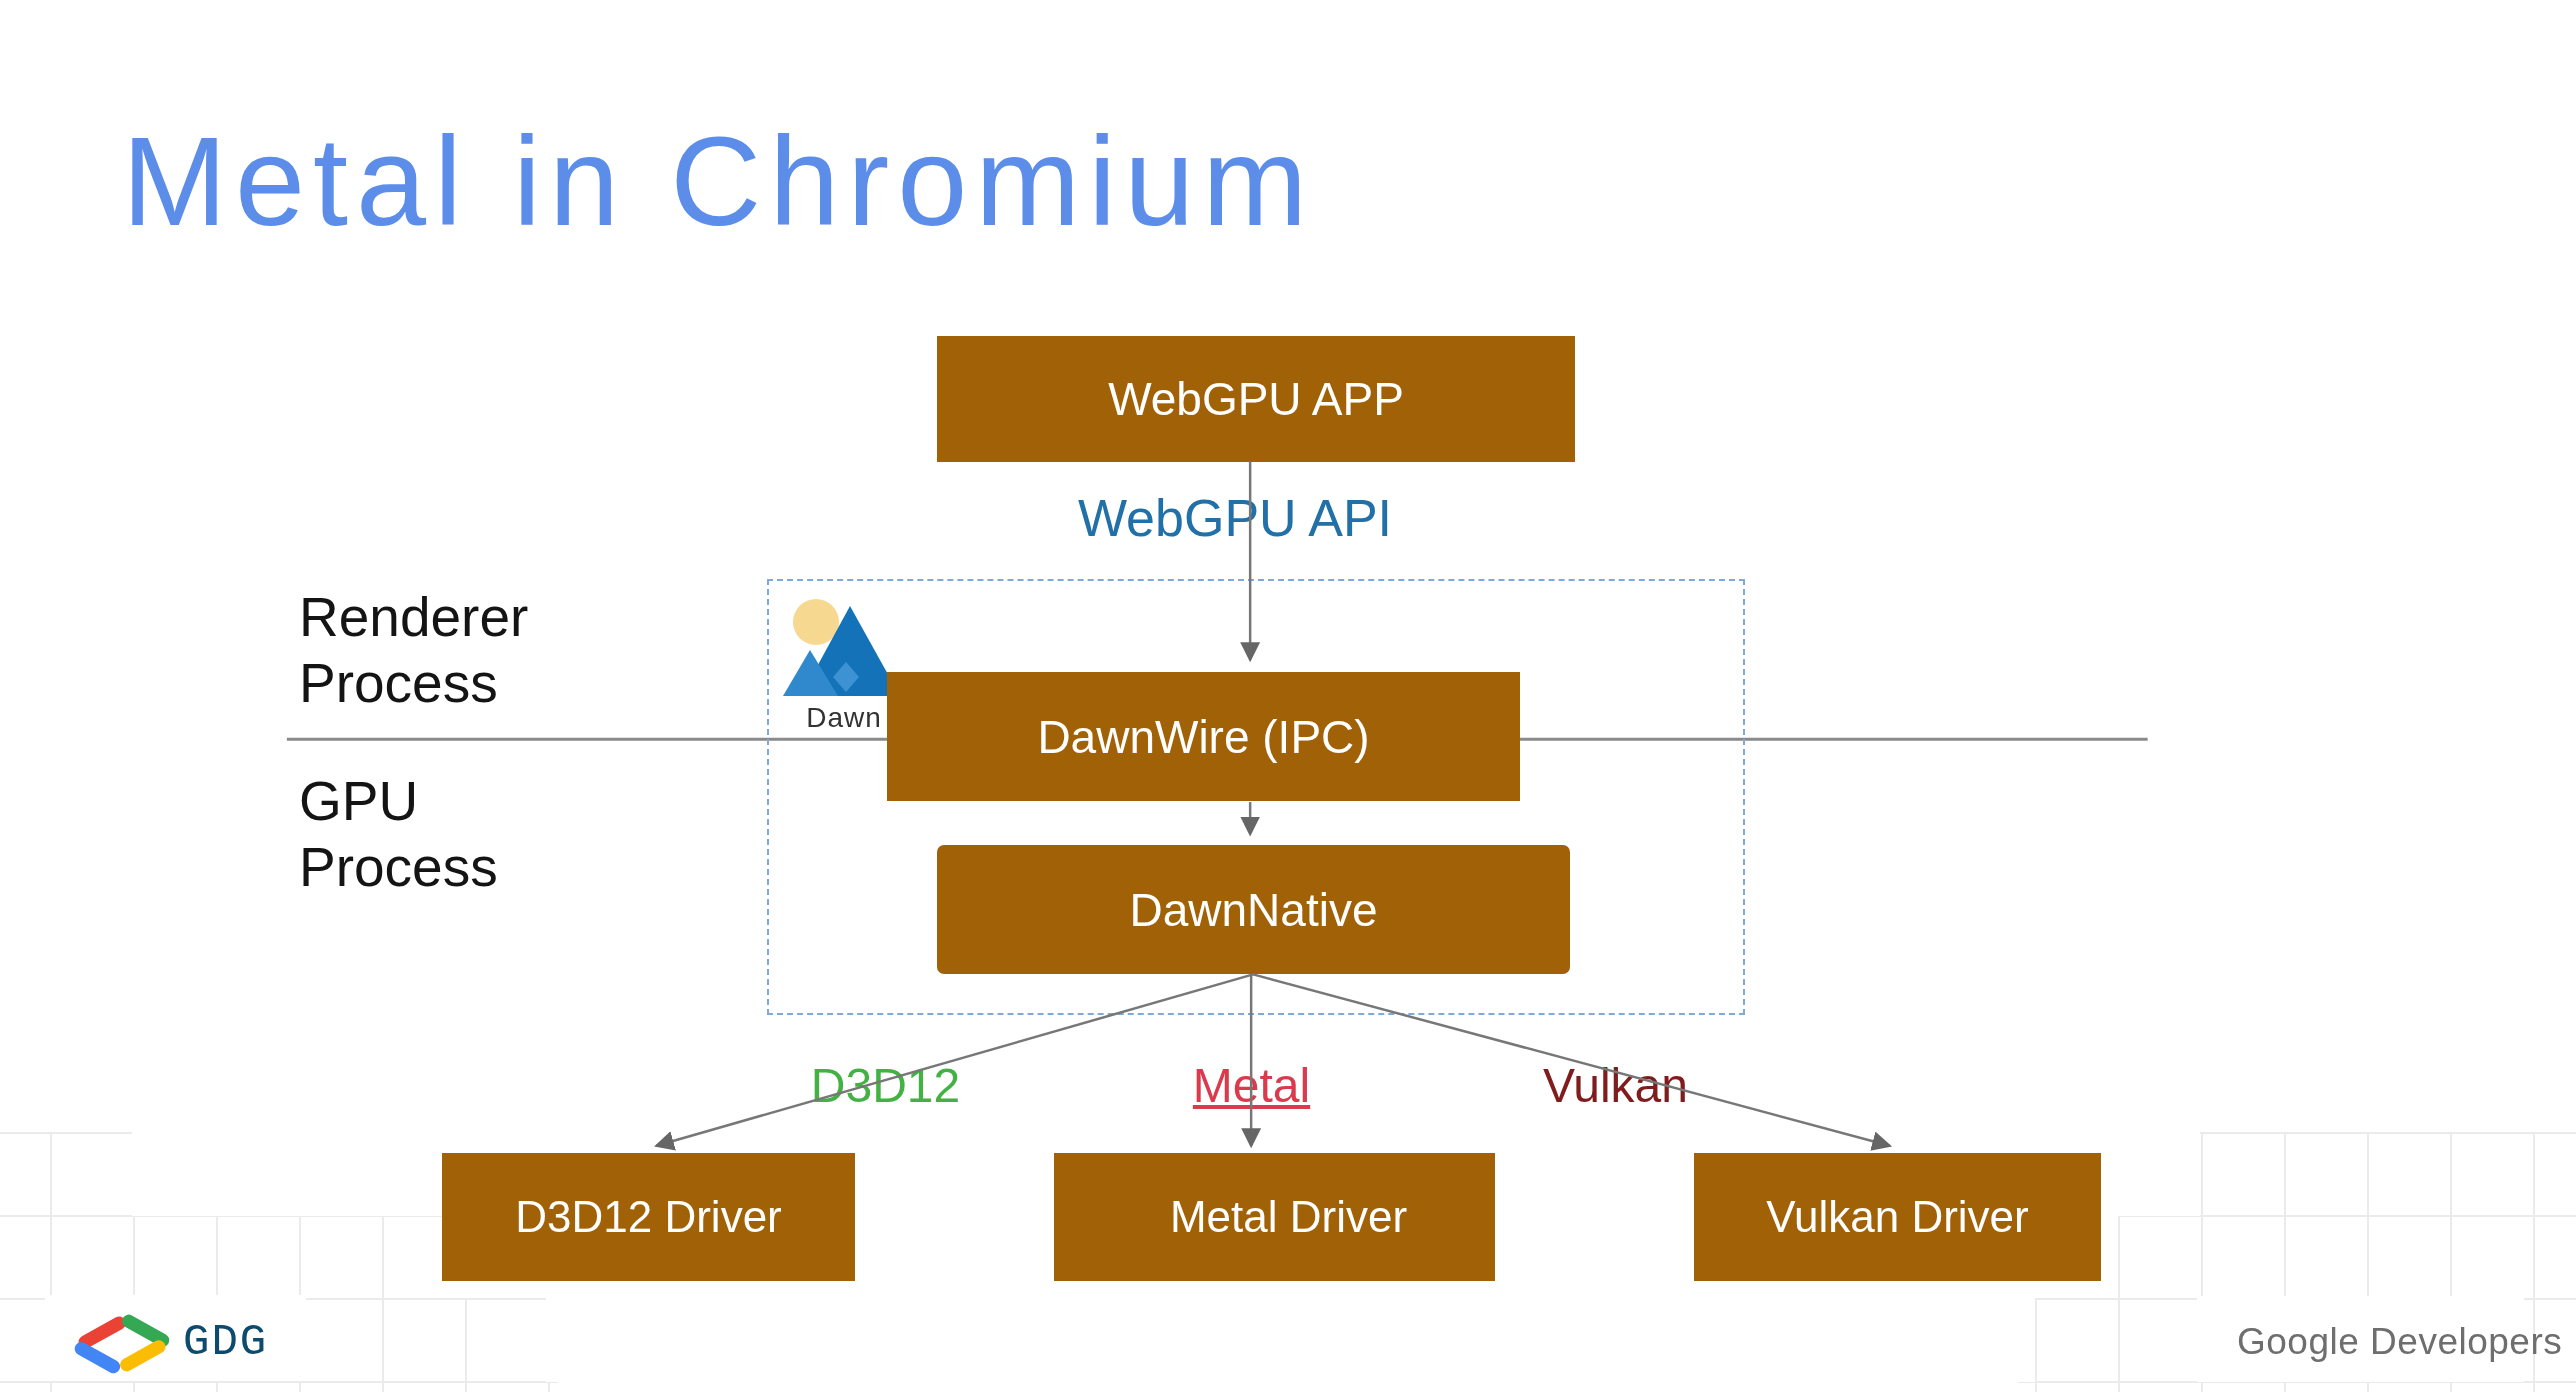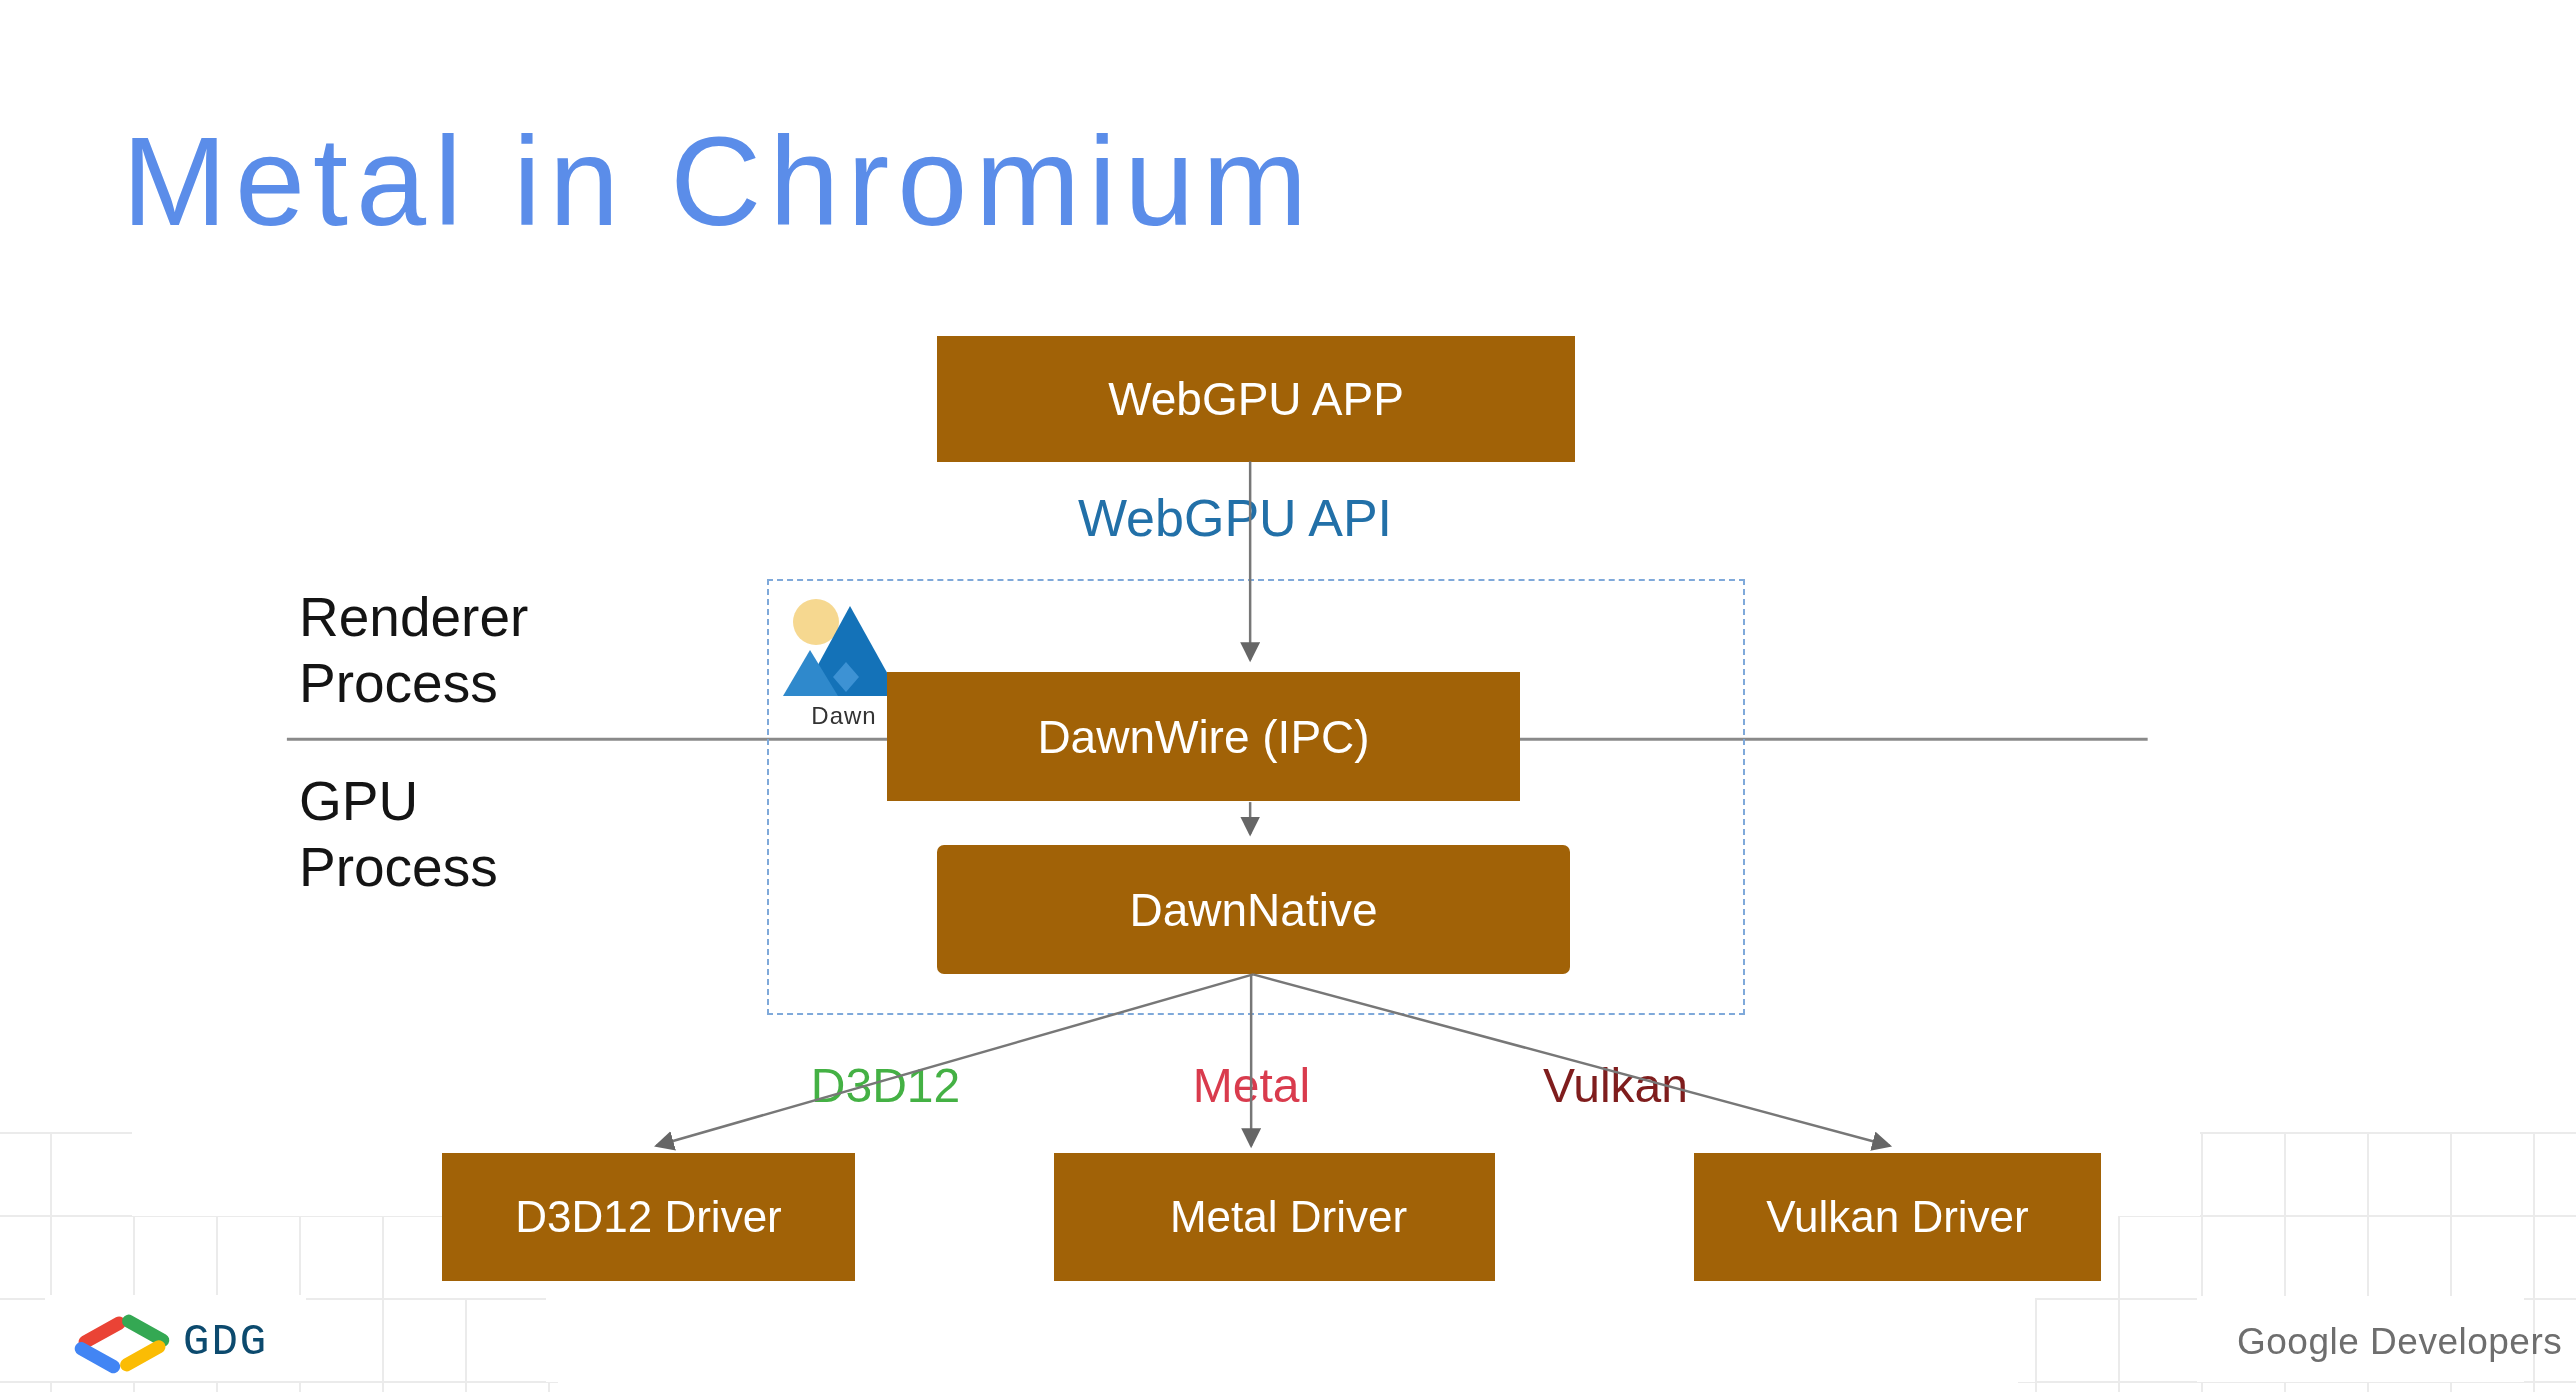--- a/index.html
+++ b/index.html
@@ -74,26 +74,26 @@
     font-size:55px;line-height:66px;z-index:2;
   }
   .process-renderer{top:584px;}
   .process-gpu{top:768px;}
 
   .backend-label{
     position:absolute;top:1058px;width:199px;text-align:center;
     font-size:48px;z-index:2;
   }
   .lbl-d3d12 {left:786px;color:#44b144;}
-  .lbl-metal {left:1152px;color:#d93b4d;}
+  .lbl-metal {left:1152px;color:#d93b4d;text-decoration:underline;}
   .lbl-vulkan{left:1516px;color:#7f1d1d;}
 
   
   .dawn-logo{position:absolute;left:783px;top:592px;width:122px;z-index:2;text-align:center;}
-  .dawn-logo .dawn-text{font-size:24px;color:#333;margin-top:2px;letter-spacing:1px;}
+  .dawn-logo .dawn-text{font-size:28px;color:#333;margin-top:2px;letter-spacing:1px;}
 
   
   .gdg-logo{position:absolute;left:70px;top:1311px;z-index:2;}
   .gdg-text{
     position:absolute;left:183px;top:1317px;font-size:44px;
     color:#0c4a6e;letter-spacing:2px;z-index:2;font-family:Liberation Mono, monospace;
   }
   .brand-text{
     position:absolute;left:2237px;top:1321px;font-size:37px;
     color:#6e6e6e;z-index:2;font-weight:500;letter-spacing:0.5px;

